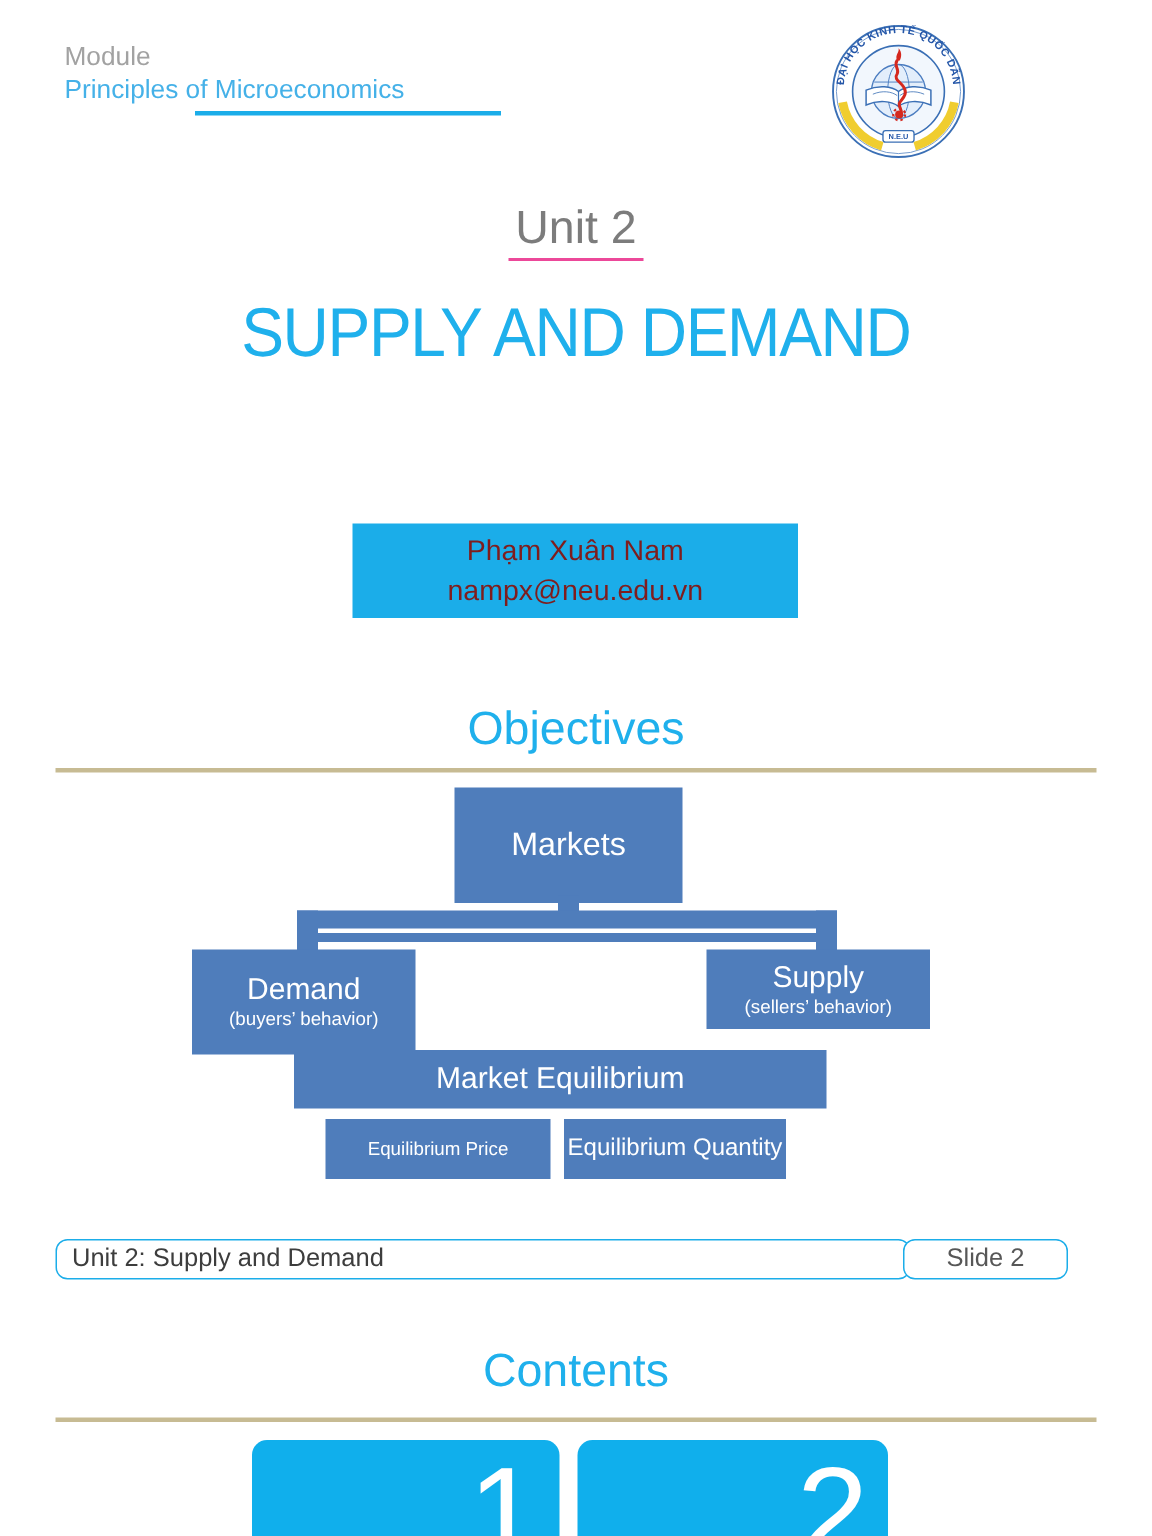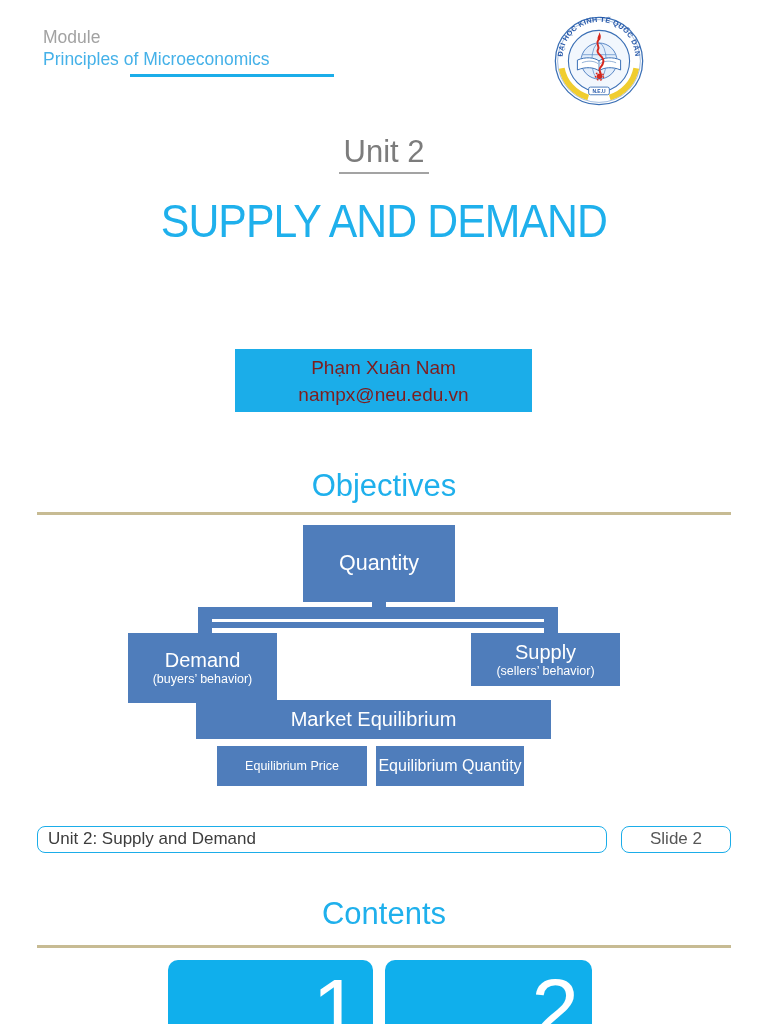--- a/index.html
+++ b/index.html
@@ -16,21 +16,21 @@
     --tan:#C7BB93;
   }
   .abs{position:absolute;}
   
   .module-label{left:43px;top:27px;font-size:17.5px;color:#A2A2A2;}
   .module-title{left:43px;top:49px;font-size:17.5px;color:#45B1E8;}
   .module-underline{left:130px;top:74px;width:204px;height:3px;background:var(--cyan);}
   .logo{left:554px;top:16px;width:90px;height:90px;}
   
   .unit-row{left:0;top:134px;width:768px;text-align:center;}
-  .unit-row span{display:inline-block;font-size:31px;color:#7C7C7C;border-bottom:2px solid #a3a3a3;padding:0 5px 2px 5px;}
+  .unit-row span{display:inline-block;font-size:31px;color:#7C7C7C;border-bottom:2px solid #ec4899;padding:0 5px 2px 5px;}
   .main-title{left:0;top:194px;width:768px;text-align:center;font-size:46px;color:#1FB0EC;letter-spacing:-1px;}
   .main-title span{display:inline-block;transform:scaleX(.93);transform-origin:center;white-space:nowrap;}
   .author-box{left:235px;top:349px;width:297px;height:63px;background:var(--cyan);color:#7f1d1d;
     text-align:center;font-size:19px;line-height:27px;padding-top:5px;box-sizing:border-box;}
   
   .sec-heading{left:0;width:768px;text-align:center;font-size:31px;color:#1FB0EC;}
   .h-objectives{top:468px;}
   .h-contents{top:896px;}
   .divider{left:37px;width:694px;height:3px;background:var(--tan);}
   .d1{top:512px;} .d2{top:945px;}
@@ -47,21 +47,21 @@
   .conn{background:var(--blue);}
   .c-stub-center{left:372px;top:597px;width:14px;height:15px;}
   .c-hbar-top{left:198px;top:607px;width:360px;height:12px;}
   .c-hbar-bottom{left:212px;top:622px;width:332px;height:6px;}
   .c-stub-left{left:198px;top:607px;width:14px;height:27px;}
   .c-stub-right{left:544px;top:607px;width:14px;height:27px;}
   
   .footer-pill{top:826px;height:27px;border:1.5px solid var(--cyan);border-radius:8px;box-sizing:border-box;
     font-size:17px;line-height:23px;background:#fff;}
   .footer-name{left:37px;width:570px;color:#3D3D3D;padding-left:10px;}
-  .footer-num{left:621px;width:110px;color:#575757;text-align:center;}
+  .footer-num{left:602px;width:110px;color:#575757;text-align:center;}
   
   .cbox{top:960px;height:130px;background:var(--cyan-box);border-radius:10px;color:#fff;
     text-align:right;box-sizing:border-box;padding:6px 13px 0 0;}
   .cbox .num{font-size:86px;line-height:86px;font-weight:100;}
   .cbox1{left:168px;width:205px;}
   .cbox2{left:385px;width:207px;}
 </style>
 </head>
 <body>
 
@@ -105,21 +105,21 @@
 </div>
 <div class="abs author-box">
   <div>Phạm Xuân Nam</div>
   <div>nampx@neu.edu.vn</div>
 </div>
 
 <div class="abs sec-heading h-objectives">Objectives</div>
 <div class="abs divider d1"></div>
 
 <div class="abs dbox box-markets">
-  <div>Quantity</div>
+  <div>Markets</div>
 </div>
 
 <div class="abs conn c-stub-center"></div>
 <div class="abs conn c-hbar-top"></div>
 <div class="abs conn c-hbar-bottom"></div>
 <div class="abs conn c-stub-left"></div>
 <div class="abs conn c-stub-right"></div>
 
 <div class="abs dbox box-demand">
   <div class="big">Demand</div>

